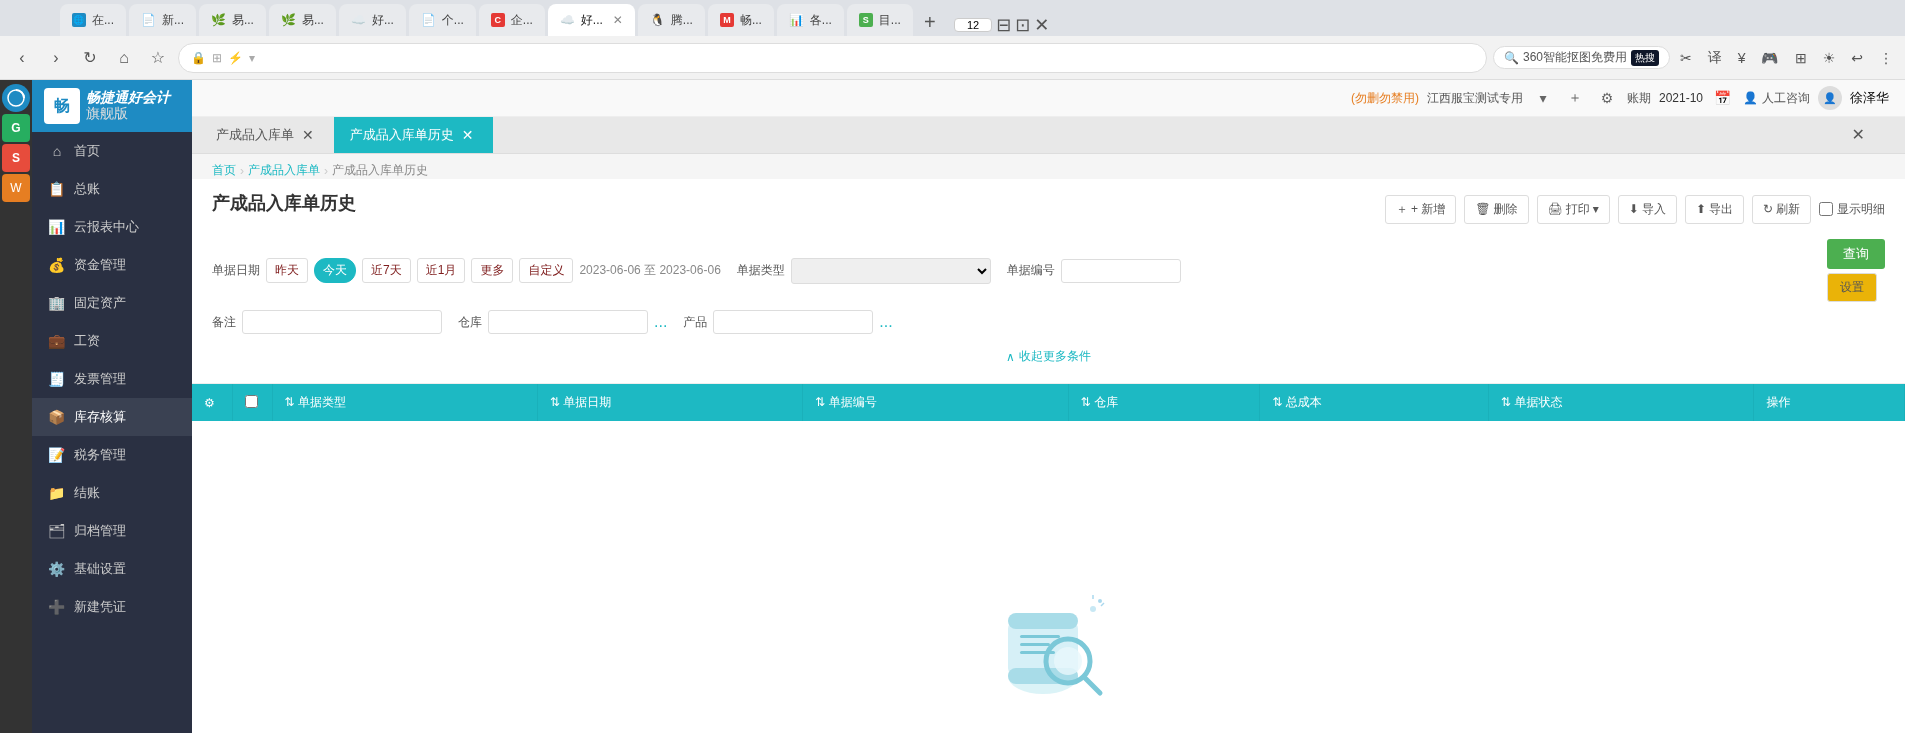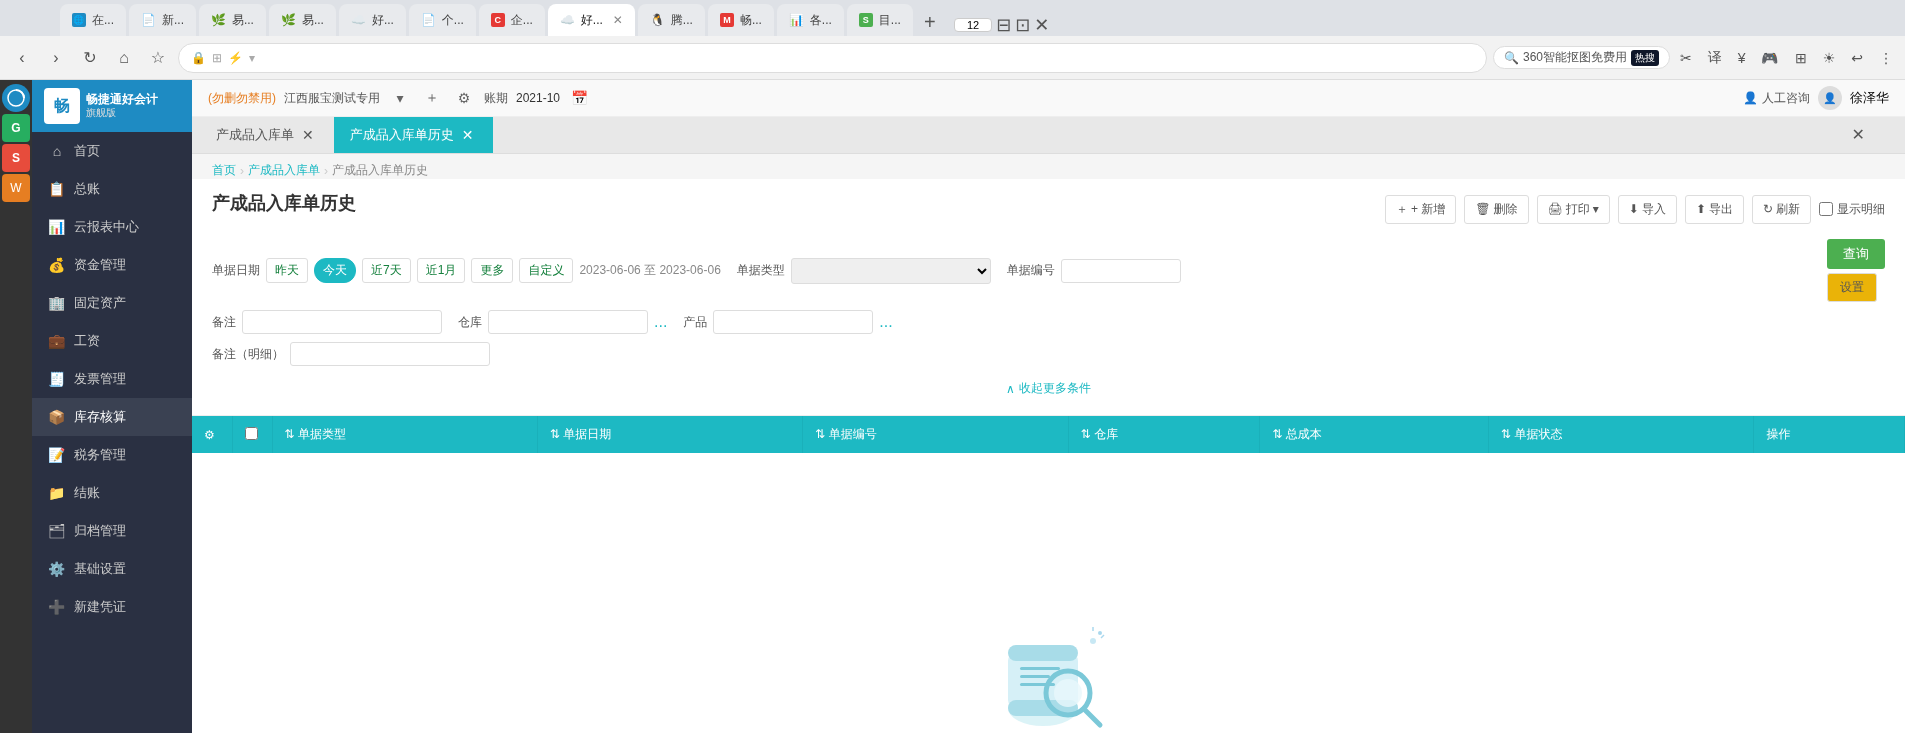--- a/index.html
+++ b/index.html
@@ -27,22 +27,22 @@
     .search-box { display: flex; align-items: center; background: #fff; border: 1px solid #ddd; border-radius: 16px; padding: 2px 10px; gap: 4px; font-size: 12px; color: #555; }
     .hot-tag { background: #0f172a; color: #fff; font-size: 10px; padding: 1px 4px; border-radius: 3px; }
 
     
     .app-layout { display: flex; flex: 1; overflow: hidden; }
 
     
     .sidebar { width: 160px; background: #2a3042; color: #ccc; display: flex; flex-direction: column; }
     .sidebar-header { background: #1e8bc3; padding: 8px 12px; display: flex; align-items: center; gap: 6px; }
     .sidebar-logo { width: 36px; height: 36px; background: #fff; border-radius: 4px; display: flex; align-items: center; justify-content: center; }
-    .sidebar-title { font-size: 12px; color: #fff; font-weight: bold; line-height: 1.2; }
-    .sidebar-subtitle { font-size: 10px; color: #ddd; }
+    .sidebar-title { font-size: 14px; color: #fff; font-weight: bold; line-height: 1.2; font-style: italic; }
+    .sidebar-subtitle { font-size: 14px; color: #ddd; }
     .sidebar-item { display: flex; align-items: center; gap: 8px; padding: 10px 16px; cursor: pointer; font-size: 13px; color: #ccc; }
     .sidebar-item.active { background: #3a4152; color: #fff; }
     .sidebar-item-icon { font-size: 14px; width: 18px; text-align: center; }
 
     
     .main-content { flex: 1; background: #f5f5f5; display: flex; flex-direction: column; overflow: hidden; }
 
     
     .inner-tabs { display: flex; align-items: center; background: #e8e8e8; border-bottom: 1px solid #ddd; padding: 0 8px; min-height: 36px; }
     .inner-tab { padding: 8px 16px; font-size: 13px; color: #555; cursor: pointer; display: flex; align-items: center; gap: 4px; border-radius: 0; }
@@ -51,38 +51,38 @@
     
     .filter-area { background: #fff; padding: 12px 20px; border-bottom: 1px solid #eee; }
     .page-title { font-size: 18px; font-weight: bold; color: #333; margin-bottom: 12px; }
 
     
     .filter-row { display: flex; align-items: center; gap: 16px; flex-wrap: wrap; margin-bottom: 8px; }
     .filter-group { display: flex; align-items: center; gap: 6px; }
     .filter-label { color: #555; font-size: 12px; white-space: nowrap; }
     .filter-input { border: 1px solid #ddd; border-radius: 3px; padding: 4px 8px; font-size: 12px; width: 120px; }
     .filter-select { border: 1px solid #ddd; border-radius: 3px; padding: 4px 8px; font-size: 12px; }
-    .date-btn { padding: 3px 8px; border: 1px solid #ddd; border-radius: 3px; font-size: 12px; cursor: pointer; background: #fff; color: #15803d; }
+    .date-btn { padding: 3px 8px; border: 1px solid #ddd; border-radius: 3px; font-size: 12px; cursor: pointer; background: #fff; color: #7f1d1d; }
     .date-btn.active { background: #1db9c3; color: #fff; border-color: #1db9c3; border-radius: 12px; }
     .date-range { font-size: 12px; color: #888; }
     .collapse-btn { display: flex; align-items: center; gap: 4px; color: #1db9c3; font-size: 12px; cursor: pointer; justify-content: center; padding: 6px 0; }
 
     
     .table-container { flex: 1; overflow: auto; }
     .data-table { width: 100%; border-collapse: collapse; }
     .data-table th { background: #1db9c3; color: #fff; padding: 10px 12px; text-align: left; font-size: 12px; font-weight: normal; white-space: nowrap; border-right: 1px solid #1ab0ba; }
     .data-table td { padding: 10px 12px; border-bottom: 1px solid #eee; font-size: 12px; color: #333; }
     .th-checkbox { width: 40px; }
     .th-settings { width: 40px; }
 
     
     .empty-state { display: flex; flex-direction: column; align-items: center; justify-content: center; padding: 80px 0; color: #aaa; }
 
     
-    .account-bar { display: flex; align-items: center; gap: 8px; padding: 6px 16px; background: #f9f9f9; border-bottom: 1px solid #eee; justify-content: space-between; }
+    .account-bar { display: flex; align-items: center; gap: 8px; padding: 6px 16px; background: #f9f9f9; border-bottom: 1px solid #eee; justify-content: flex-end; }
     .account-left { display: flex; align-items: center; gap: 8px; }
     .account-name { color: #555; font-size: 12px; }
     .period-label { font-size: 12px; color: #555; }
     .period-value { font-size: 12px; color: #333; }
     .icon-btn { width: 24px; height: 24px; display: flex; align-items: center; justify-content: center; cursor: pointer; color: #666; font-size: 14px; }
     .account-right { display: flex; align-items: center; gap: 8px; }
     .service-btn { display: flex; align-items: center; gap: 4px; font-size: 12px; color: #555; cursor: pointer; }
     .user-avatar { width: 24px; height: 24px; border-radius: 50%; background: #ddd; display: flex; align-items: center; justify-content: center; font-size: 11px; color: #666; }
 
     
@@ -407,26 +407,20 @@
               <input class="filter-input" type="text" style="width: 160px;">
               <span class="filter-dots">...</span>
             </div>
             <div class="filter-group">
               <span class="filter-label">产品</span>
               <input class="filter-input" type="text" style="width: 160px;">
               <span class="filter-dots">...</span>
             </div>
           </div>
 
-          <div class="filter-row" style="margin-top:8px;">
-            <div class="filter-group">
-              <span class="filter-label">备注（明细）</span>
-              <input class="filter-input" type="text" style="width: 200px;">
-            </div>
-          </div>
 
           <div style="text-align:center; margin-top:8px;">
             <div class="collapse-btn">
               <span>∧</span>
               <span>收起更多条件</span>
             </div>
           </div>
         </div>
 
         <div class="table-container" style="margin: 0; background:#fff;">

